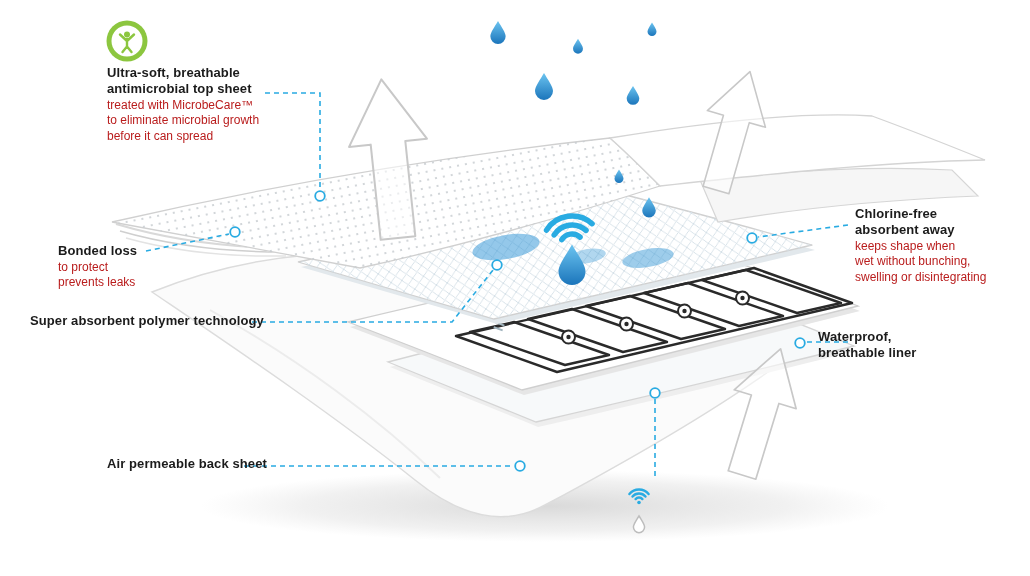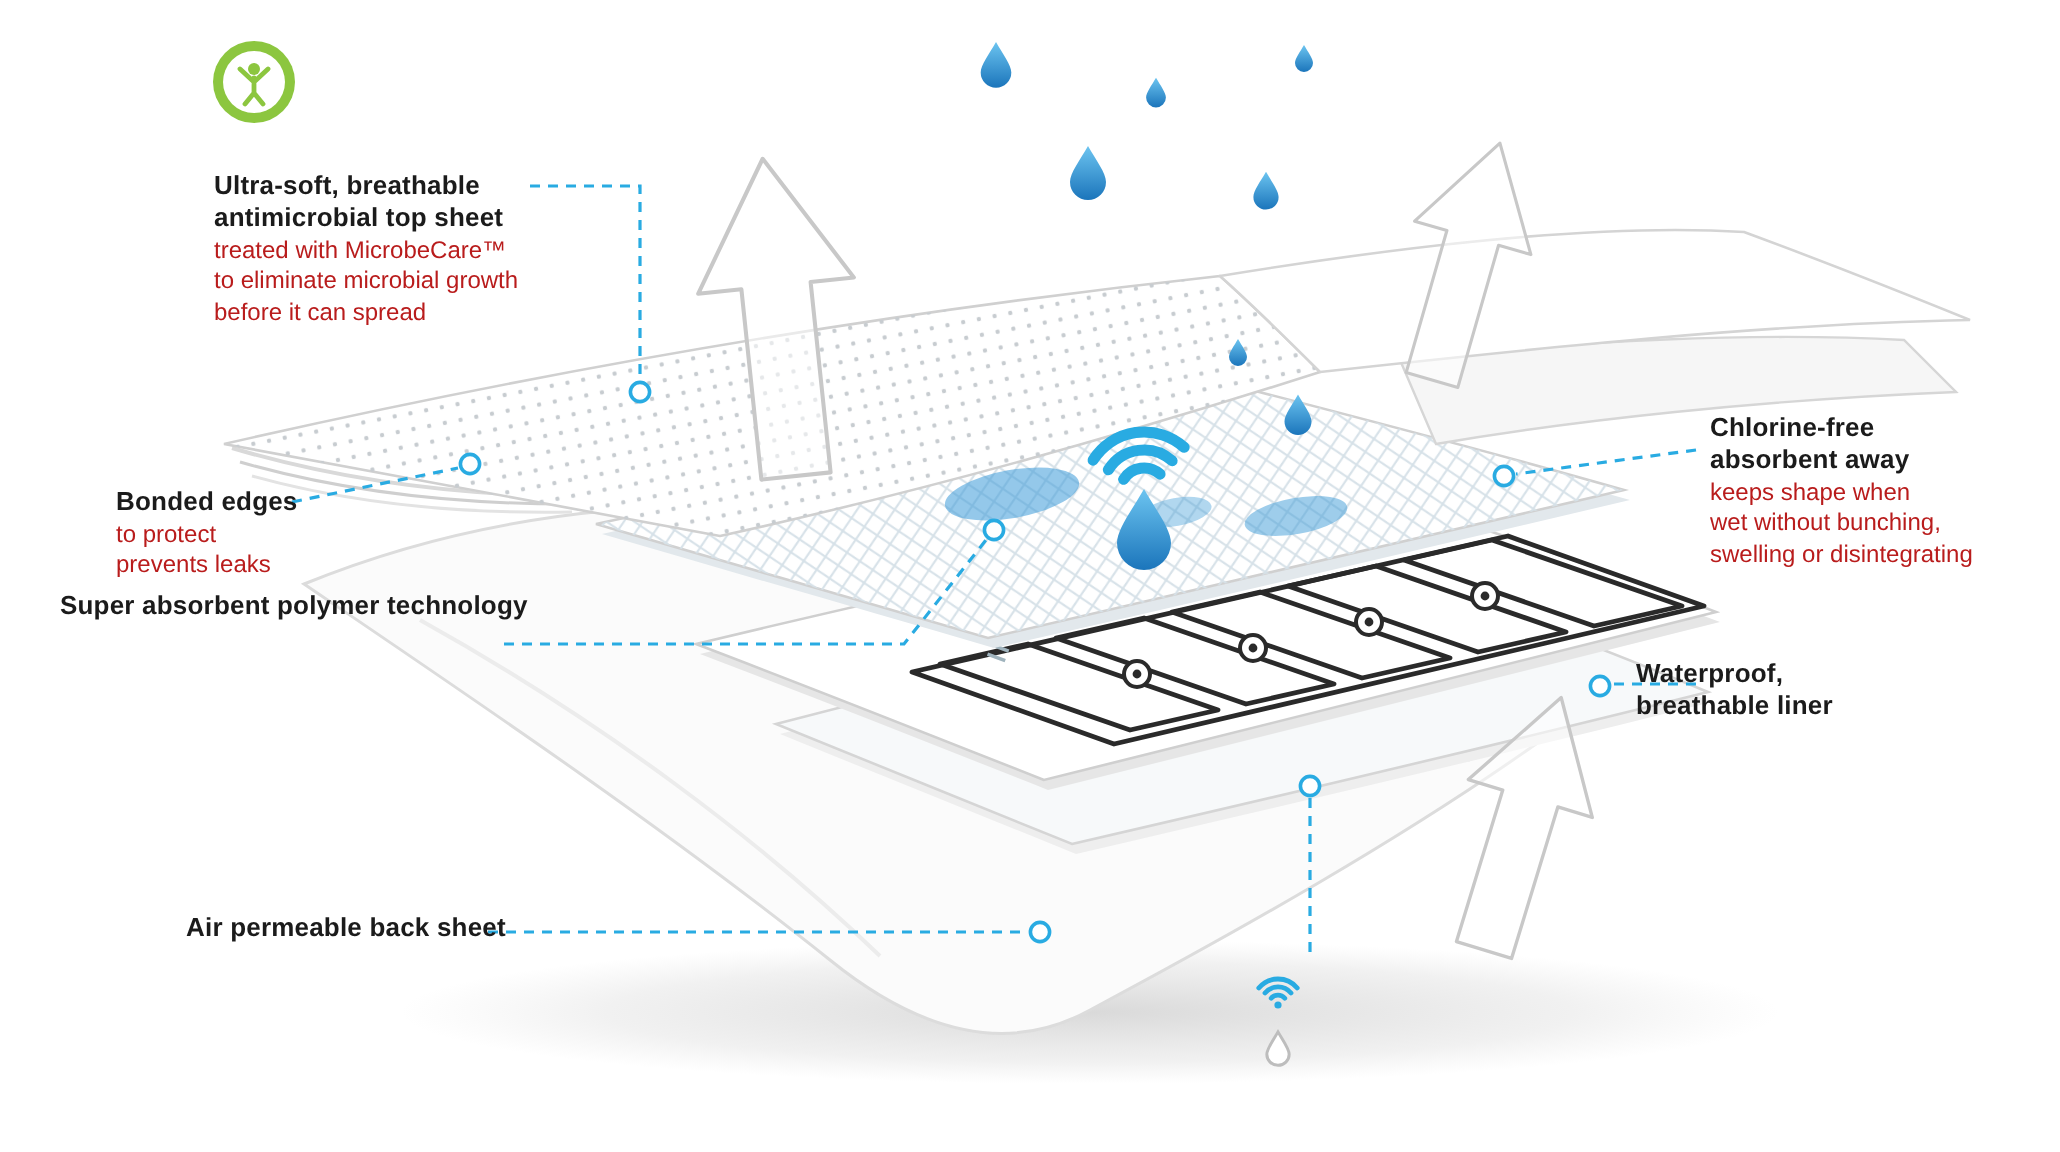--- a/index.html
+++ b/index.html
@@ -162,39 +162,39 @@
       <circle cx="320" cy="196" r="4.8"></circle>
       <circle cx="235" cy="232" r="4.8"></circle>
       <circle cx="497" cy="265" r="4.8"></circle>
       <circle cx="520" cy="466" r="4.8"></circle>
       <circle cx="752" cy="238" r="4.8"></circle>
       <circle cx="800" cy="343" r="4.8"></circle>
       <circle cx="655" cy="393" r="4.8"></circle>
     </g>
   </svg>
 
-  <div class="callout" style="left:107px;top:85px;">
+  <div class="callout" style="left:107px;top:65px;">
     <div class="c-title">Ultra-soft, breathable
 antimicrobial top sheet</div>
     <div class="c-body">treated with MicrobeCare™
 to eliminate microbial growth
 before it can spread</div>
   </div>
 
   <div class="callout" style="left:58px;top:243px;">
-    <div class="c-title">Bonded edges</div>
+    <div class="c-title">Bonded loss</div>
     <div class="c-body">to protect
 prevents leaks</div>
   </div>
 
-  <div class="callout" style="left:30px;top:295px;">
+  <div class="callout" style="left:30px;top:313px;">
     <div class="c-title">Super absorbent polymer technology</div>
   </div>
 
-  <div class="callout" style="left:93px;top:456px;">
+  <div class="callout" style="left:107px;top:456px;">
     <div class="c-title">Air permeable back sheet</div>
   </div>
 
   <div class="callout" style="left:855px;top:206px;">
     <div class="c-title">Chlorine-free
 absorbent away</div>
     <div class="c-body">keeps shape when
 wet without bunching,
 swelling or disintegrating</div>
   </div>

